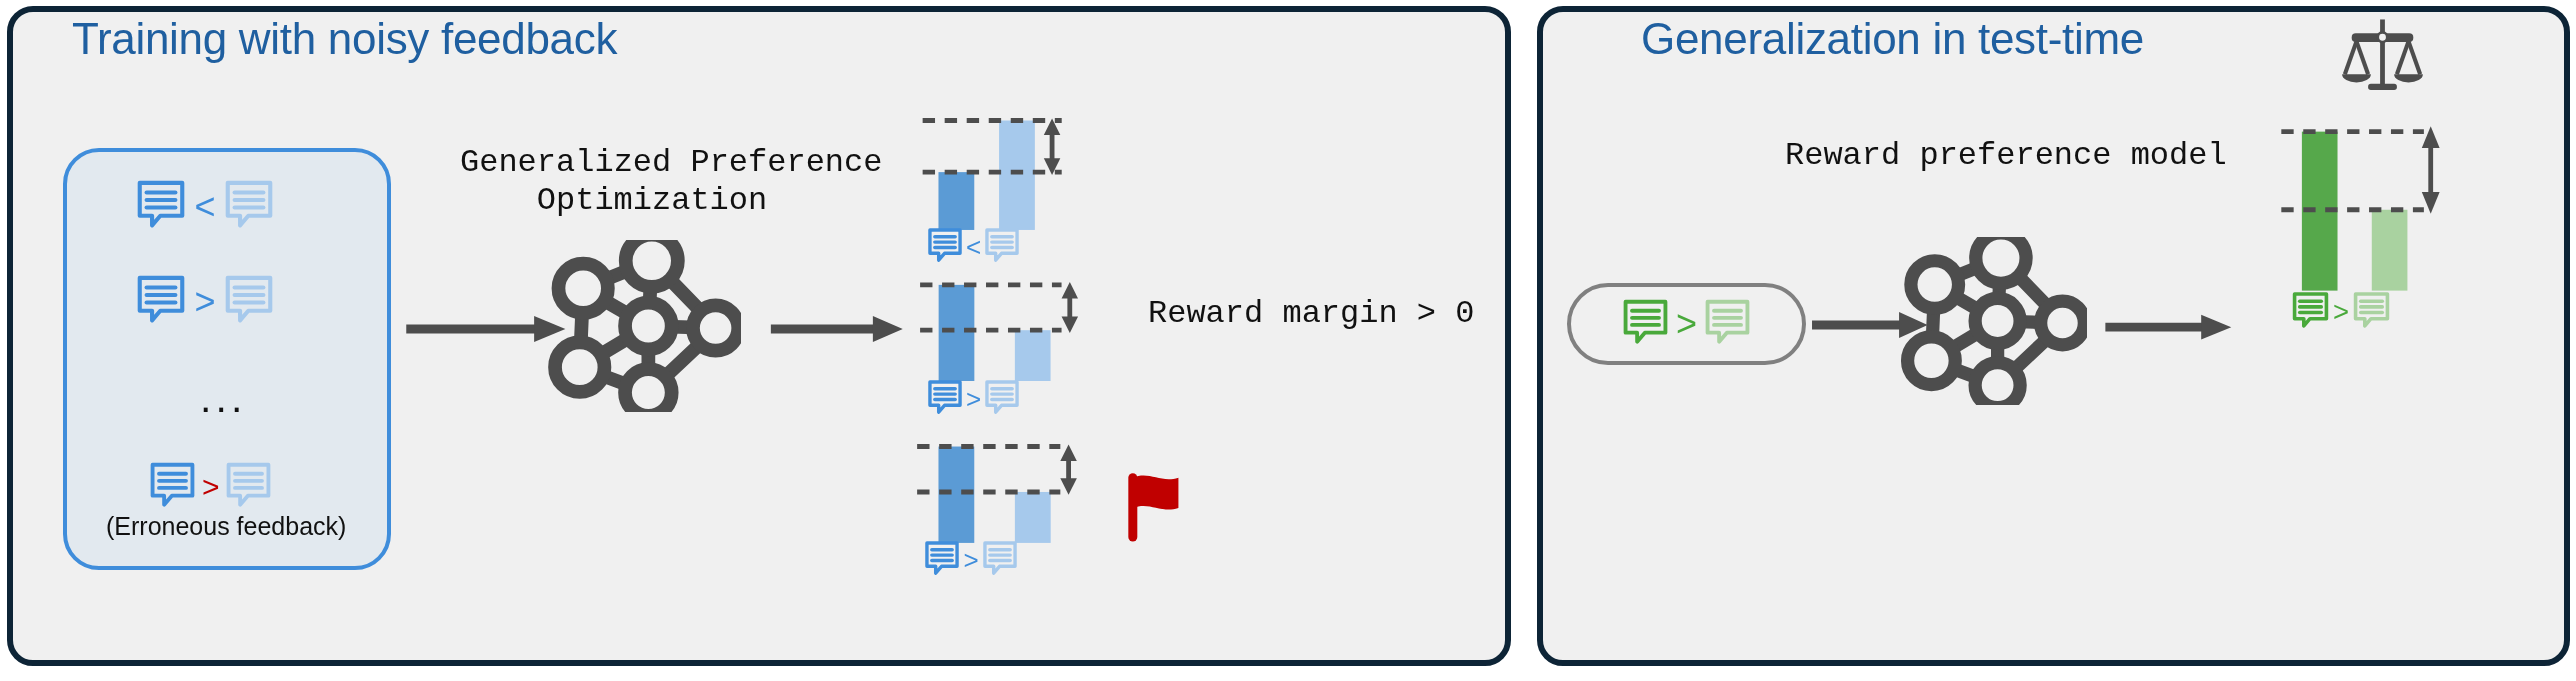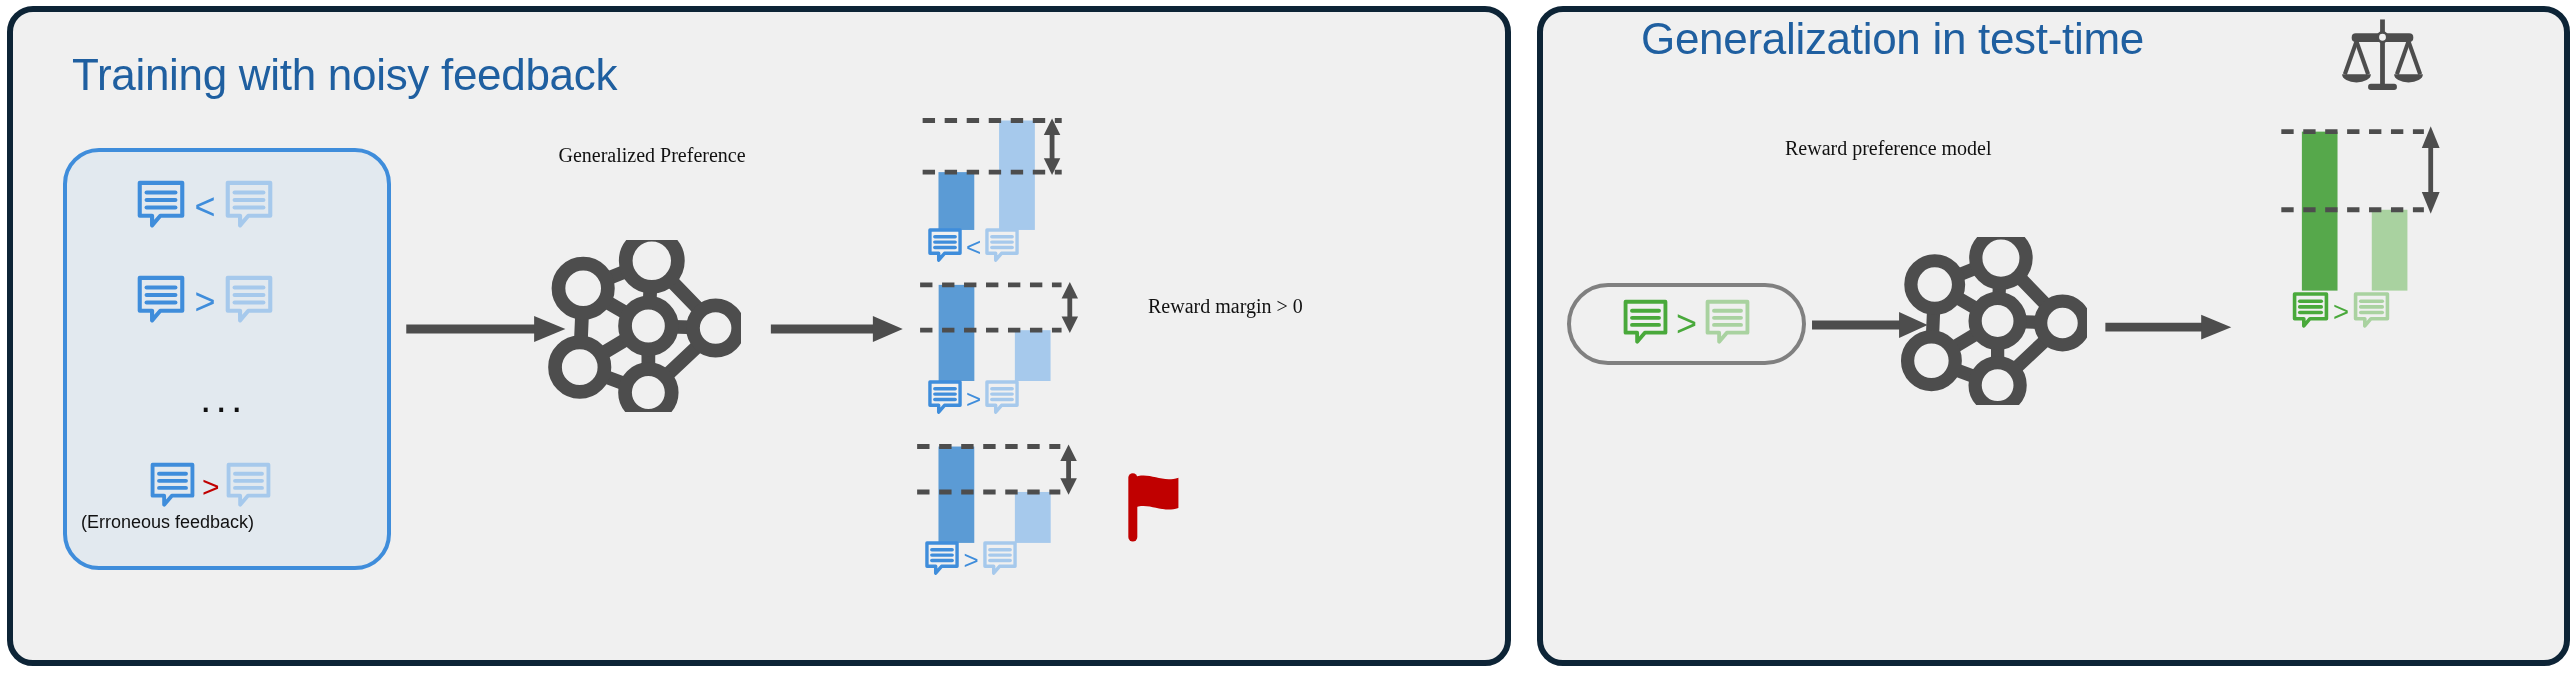--- a/index.html
+++ b/index.html
@@ -21,24 +21,24 @@
     color:#1f5fa0;
     font-size:44px;
     letter-spacing:-0.3px;
     white-space:nowrap;
     font-family:"Liberation Sans",sans-serif;
   }
 
   .caption{
     position:absolute;
     color:#111111;
-    font-size:20px;
+    font-size:32px;
     text-align:center;
     white-space:nowrap;
-    font-family:Liberation Serif, serif;
+    font-family:Liberation Mono, monospace;
   }
 
   
   #data-box{
     position:absolute;
     left:63px;top:148px;width:328px;height:422px;
     background:#e2e9ef;
     border:4.1px solid #3f8ddb;
     border-radius:36px;
     box-sizing:border-box;
@@ -65,24 +65,25 @@
     position:absolute;
     font-size:41px;
     letter-spacing:4.1px;
     color:#111;
     line-height:0.5;
     font-family:"Liberation Sans",sans-serif;
   }
 
   .errlabel{
     position:absolute;
-    font-size:18px;
+    font-size:25px;
     color:#111;
     white-space:nowrap;
     font-family:"Liberation Sans",sans-serif;
+    margin-left:25px;
   }
 
   
   .arrow{position:absolute;}
 
   
   .bargroup{position:absolute;}
 
   .pill{
     position:absolute;
@@ -95,21 +96,21 @@
     justify-content:center;
   }
 </style>
 </head>
 <body>
 
 <div id="root">
 
   <div class="panel" id="panel-left"></div>
 
-  <div class="panel-title" style="left:72px;top:13.7px;margin-top:36px;">Training with noisy feedback</div>
+  <div class="panel-title" style="left:72px;top:13.7px;">Training with noisy feedback</div>
 
   <div id="data-box"></div>
 
   <div class="pair-row" style="left:137px;top:180px;">
     <span>
       <svg width="48" height="51" viewBox="0 0 70 74">
         <path d="M4 4 H66 V52 H34 L22 66 V52 H4 Z" fill="none" stroke="#3f8ddb" stroke-width="6" stroke-linejoin="round"></path>
         <line x1="14" y1="18" x2="56" y2="18" stroke="#3f8ddb" stroke-width="6" stroke-linecap="round"></line>
         <line x1="14" y1="29" x2="56" y2="29" stroke="#3f8ddb" stroke-width="6" stroke-linecap="round"></line>
         <line x1="14" y1="40" x2="56" y2="40" stroke="#3f8ddb" stroke-width="6" stroke-linecap="round"></line>
@@ -172,20 +173,21 @@
 
   <div class="arrow" style="left:404px;top:312px;">
     <svg width="165" height="34" viewBox="0 0 240 50">
       <line x1="2" y1="25" x2="196" y2="25" stroke="#4d4d4d" stroke-width="13"></line>
       <polygon points="190,6 236,25 190,44" fill="#4d4d4d"></polygon>
     </svg>
   </div>
 
   <div class="caption" style="left:460px;top:144px;width:384px;line-height:1.18;">
     <div>Generalized Preference</div>
+    <div>Optimization</div>
   </div>
 
   <div class="arrow" style="left:542px;top:240px;">
     <svg width="199" height="172" viewBox="0 0 290 250">
       <g stroke="#4d4d4d" stroke-width="20" stroke-linecap="round">
         <line x1="60" y1="70" x2="160" y2="30"></line>
         <line x1="60" y1="70" x2="155" y2="125"></line>
         <line x1="60" y1="70" x2="55" y2="185"></line>
         <line x1="160" y1="30" x2="155" y2="125"></line>
         <line x1="160" y1="30" x2="255" y2="128"></line>

